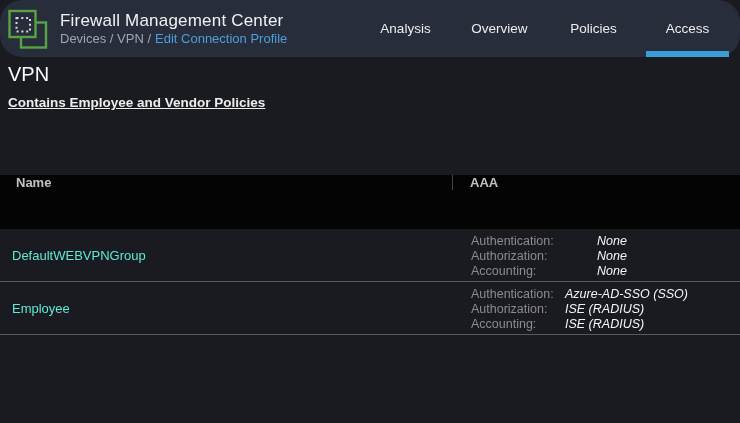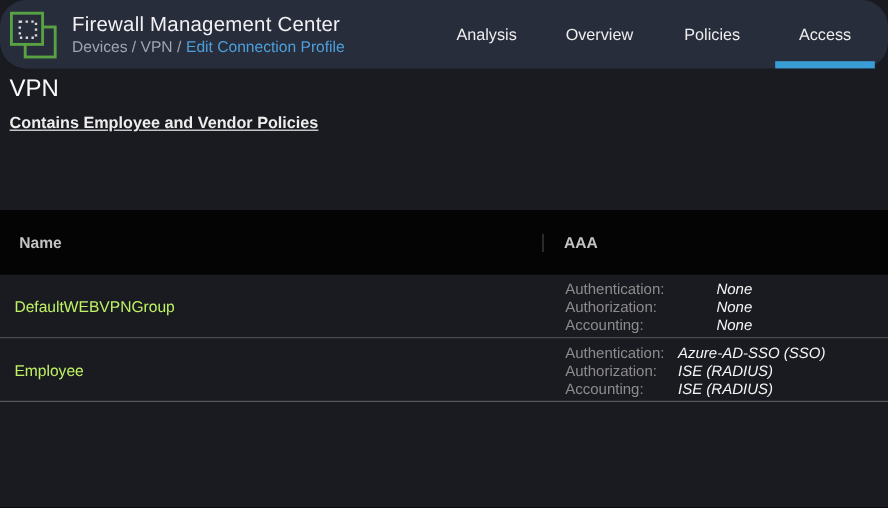--- a/index.html
+++ b/index.html
@@ -52,38 +52,38 @@
   }
   .tab.active::after {
     content:""; position:absolute; left:0; right:0; bottom:-2px;
     height:6px; background:#3b9dd6;
   }
 
   
   .table { margin-top:64px; }
   .thead {
     height:54px; background:#040404;
-    display:flex; align-items:center;
+    display:flex; align-items:flex-start;
     color:#c2c2c4; font-size:13px; font-weight:700;
   }
   .th-name {
     width:453px; padding-left:16px;
     display:flex; align-items:center;
     border-right:1px solid #454545;
   }
   .th-aaa { padding-left:17px; display:flex; align-items:center; }
 
   .row {
     height:53px; display:flex; align-items:stretch;
     background:#1a1b20; border-bottom:1px solid #57595c; cursor:pointer;
   }
   .cell-name {
     width:453px; padding-left:12px;
     display:flex; align-items:center;
-    color:#bef264; font-size:13px;
+    color:#5eead4; font-size:13px;
   }
   .cell-aaa { padding:5px 0 0 18px; font-size:12.5px; line-height:15px; }
   .aaa-line { display:flex; }
   .aaa-label { color:#8c8c8c; width:94px; flex:0 0 auto; }
   .aaa-value { color:#f5f5f5;font-style:italic; }
   .row.italic-values .aaa-value { font-style:italic;margin-left:32px; }
 </style>
 </head>
 <body>
 

